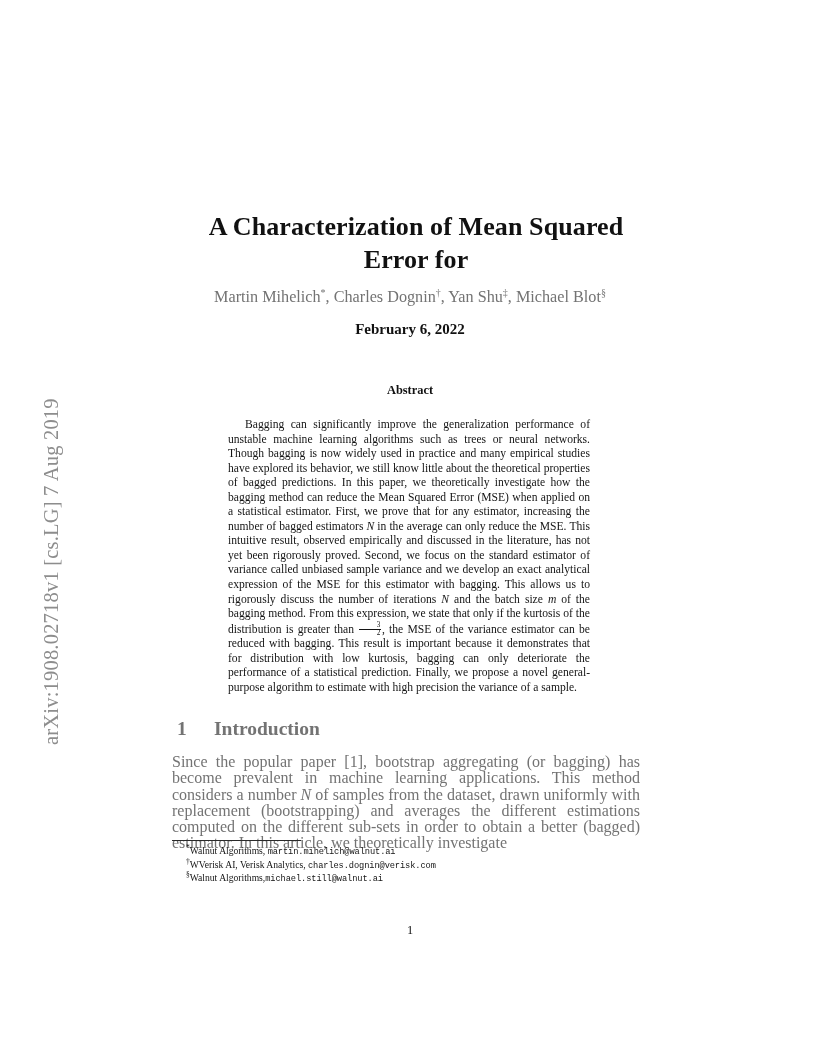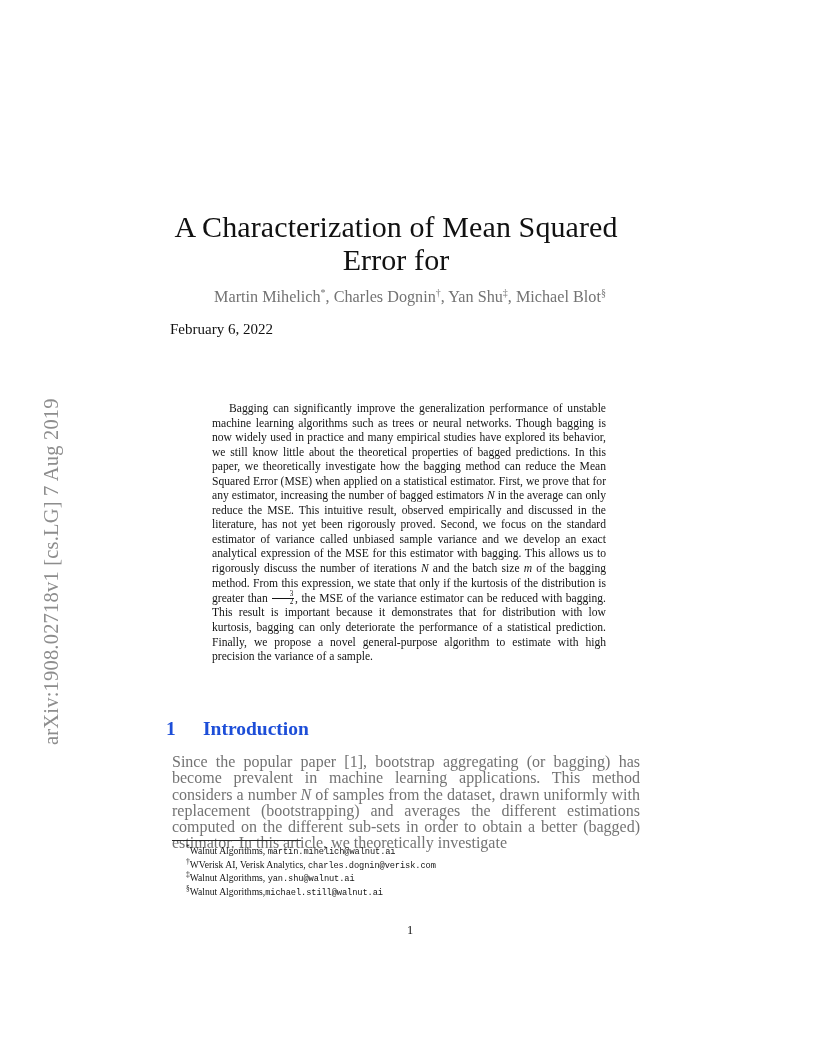--- a/index.html
+++ b/index.html
@@ -31,28 +31,29 @@
     font-size: 20.5px;
     letter-spacing: 0.2px;
     color: #8d8d8d;
     white-space: nowrap;
     line-height: 44px;
   }
 
   
   .title {
     position: absolute;
-    left: 156px;
+    left: 176px;
     top: 210px;
     width: 480px;
     text-align: center;
-    font-size: 30px;
+    font-size: 26px;
     line-height: 33px;
     letter-spacing: 0.1px;
     color: #111111;
+    font-weight: bold;
   }
   .title .ln { display: block; }
 
   .authors {
     position: absolute;
     left: 170px;
     top: 286px;
     width: 480px;
     text-align: center;
     font-size: 16.2px;
@@ -64,23 +65,25 @@
     font-size: 10px;
     vertical-align: super;
     line-height: 0;
   }
 
   .pubdate {
     position: absolute;
     left: 170px;
     top: 319px;
     width: 480px;
+    text-align: center;
     font-size: 15px;
     line-height: 21px;
     color: #111111;
+    font-weight: bold;
   }
 
   
   .abstract-head {
     position: absolute;
     left: 170px;
     top: 383px;
     width: 480px;
     text-align: center;
     font-size: 12.4px;
@@ -93,21 +96,21 @@
     top: 402px;
     width: 394px;
     font-size: 11.6px;
     line-height: 14.55px;
     text-align: justify;
     text-justify: inter-word;
     color: #141414;
     hyphens: none;
   }
   .abstract-body p {
-    margin: 0;
+    margin: 16px;
     text-indent: 17px;
   }
 
   
   .mi { font-style: italic; font-family: "Liberation Serif", "DejaVu Serif", serif; }
 
   
   .frac {
     display: inline-block;
     vertical-align: -0.33em;
@@ -115,26 +118,26 @@
     line-height: 1;
     text-align: center;
     margin: 0 0.5px;
   }
   .frac .num { display: block; padding: 0 1px; }
   .frac .den { display: block; border-top: 0.8px solid #141414; padding: 0 1px; }
 
   
   .section-head {
     position: absolute;
-    left: 166px;
+    left: 177px;
     top: 718px;
     width: 480px;
     font-size: 19.5px;
     font-weight: bold;
-    color: #1d4ed8;
+    color: #737373;
   }
   .section-head .num { display: inline-block; width: 37px; }
 
   .body-text {
     position: absolute;
     left: 172px;
     top: 754px;
     width: 468px;
     font-size: 16px;
     line-height: 16.3px;
@@ -194,35 +197,35 @@
   <div class="arxiv-stamp">arXiv:1908.02718v1  [cs.LG]  7 Aug 2019</div>
 
   <div class="title">
     <span class="ln">A Characterization of Mean Squared Error for</span>
   </div>
 
   <div class="authors"><span>Martin Mihelich</span><sup>*</sup><span>, </span><span>Charles Dognin</span><sup>†</sup><span>, </span><span>Yan Shu</span><sup>‡</sup><span>, </span><span>Michael Blot</span><sup>§</sup></div>
 
   <div class="pubdate">February 6, 2022</div>
 
+  <div class="abstract-head">Abstract</div>
 
   <div class="abstract-body">
     <p><span>Bagging can significantly improve the generalization performance of unstable machine learning algorithms such as trees or neural networks. Though bagging is now widely used in practice and many empirical studies have explored its behavior, we still know little about the theoretical properties of bagged predictions. In this paper, we theoretically investigate how the bagging method can reduce the Mean Squared Error (MSE) when applied on a statistical estimator. First, we prove that for any estimator, increasing the number of bagged estimators </span><span class="mi">N</span><span> in the average can only reduce the MSE. This intuitive result, observed empirically and discussed in the literature, has not yet been rigorously proved. Second, we focus on the standard estimator of variance called unbiased sample variance and we develop an exact analytical expression of the MSE for this estimator with bagging. This allows us to rigorously discuss the number of iterations </span><span class="mi">N</span><span> and the batch size </span><span class="mi">m</span><span> of the bagging method. From this expression, we state that only if the kurtosis of the distribution is greater than </span><span class="frac"><span class="num">3</span><span class="den">2</span></span><span>, the MSE of the variance estimator can be reduced with bagging. This result is important because it demonstrates that for distribution with low kurtosis, bagging can only deteriorate the performance of a statistical prediction. Finally, we propose a novel general-purpose algorithm to estimate with high precision the variance of a sample.</span></p>
   </div>
 
   <div class="section-head"><span class="num">1</span><span>Introduction</span></div>
 
   <div class="body-text">
     <p><span>Since the popular paper [1], bootstrap aggregating (or bagging) has become prevalent in machine learning applications. This method considers a number </span><span class="mi">N</span><span> of samples from the dataset, drawn uniformly with replacement (bootstrapping) and averages the different estimations computed on the different sub-sets in order to obtain a better (bagged) estimator. In this article, we theoretically investigate</span></p>
   </div>
 
   <div class="footnote-rule"></div>
 
   <div class="footnotes">
     <div><sup>*</sup><span>Walnut Algorithms, </span><span class="mono">martin.mihelich@walnut.ai</span></div>
     <div><sup>†</sup><span>WVerisk AI, Verisk Analytics, </span><span class="mono">charles.dognin@verisk.com</span></div>
-    <div><sup>‡</sup><span>Walnut Algorithms, </span><span class="mono">yan.shu@walnut.ai</span></div>
     <div><sup>§</sup><span>Walnut Algorithms,</span><span class="mono">michael.still@walnut.ai</span></div>
   </div>
 
   <div class="page-number">1</div>
 
 </div>
 
 </body></html>

